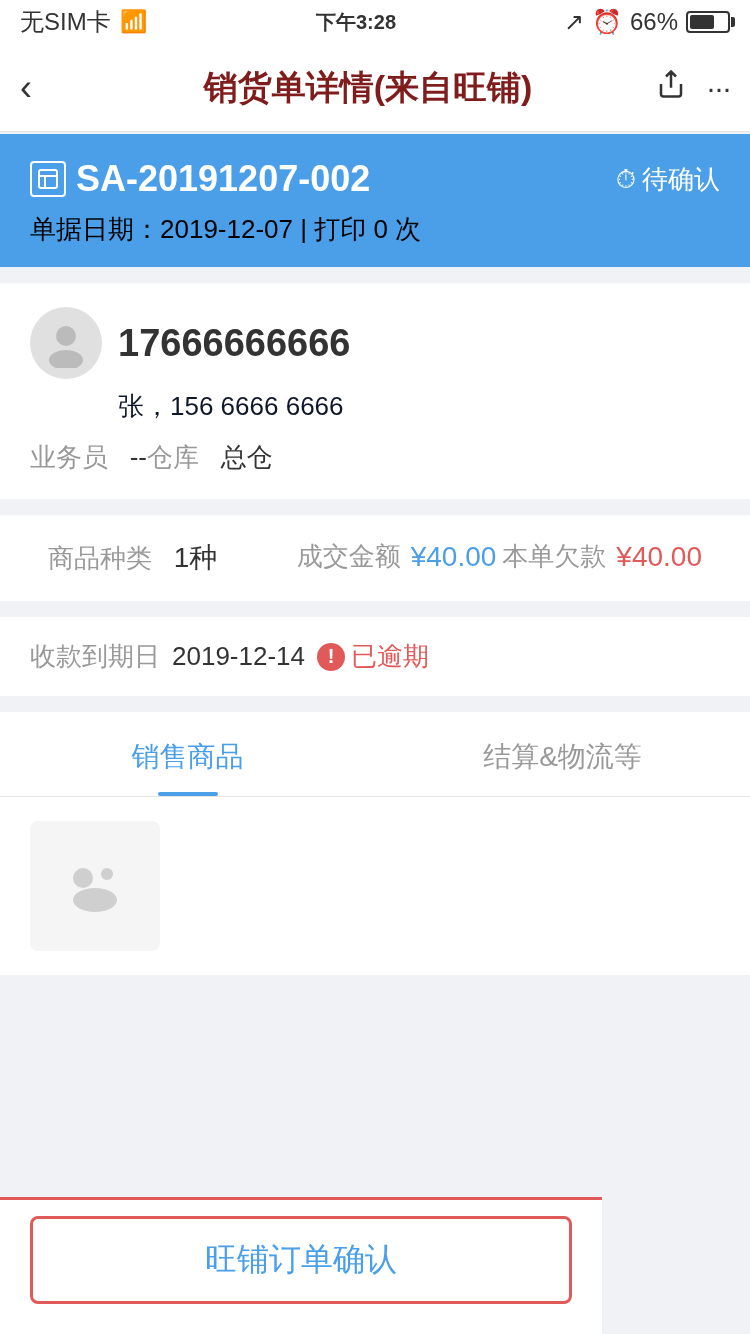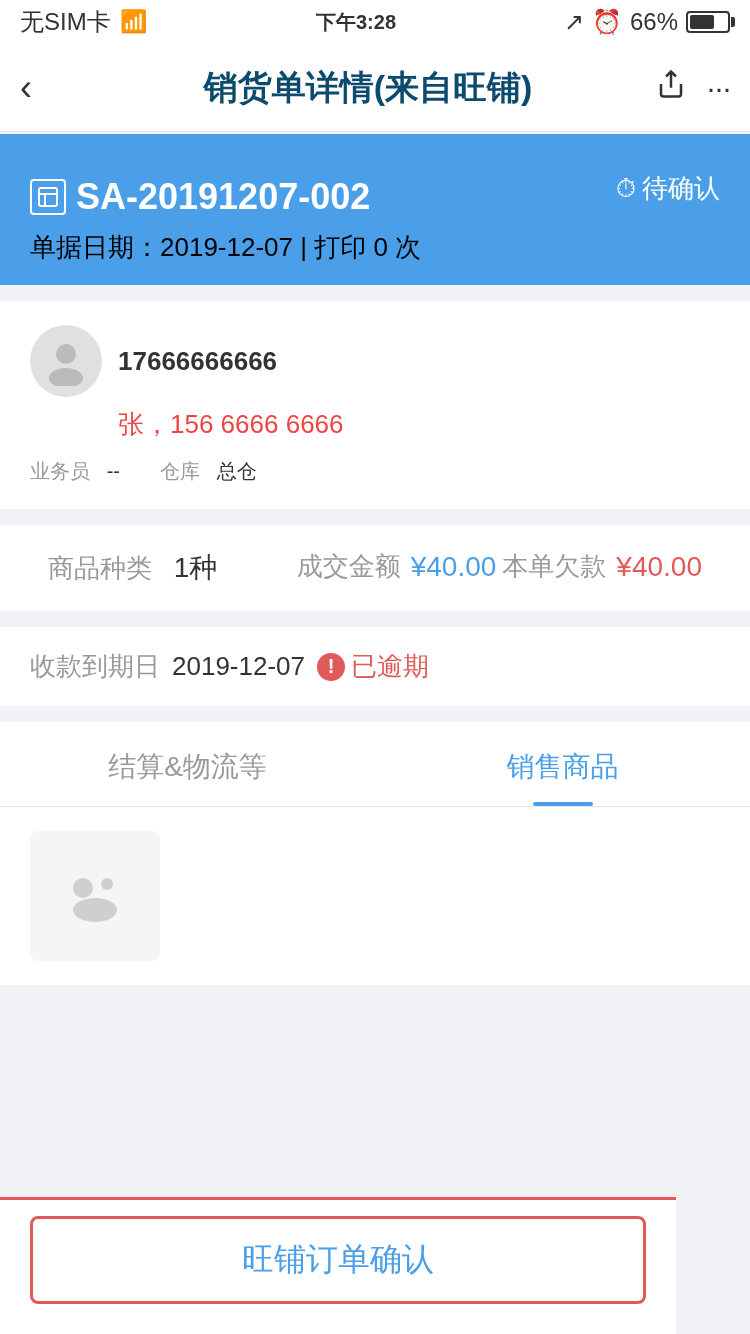--- a/index.html
+++ b/index.html
@@ -69,21 +69,21 @@
       width: 60px;
       font-size: 36px;
       color: #333;
       cursor: pointer;
     }
     .nav-title {
       flex: 1;
       text-align: center;
       font-size: 34px;
       font-weight: 600;
-      color: #0c4a6e;
+      color: #7f1d1d;
     }
     .nav-right {
       display: flex;
       align-items: center;
       gap: 20px;
     }
     .nav-share-icon { font-size: 30px; color: #333; }
     .nav-more-icon { font-size: 30px; color: #333; letter-spacing: -2px; }
 
     
@@ -98,21 +98,20 @@
       align-items: center;
       margin-bottom: 12px;
     }
     .order-id {
       font-size: 36px;
       font-weight: 700;
       color: #fff;
       display: flex;
       align-items: center;
       gap: 10px;
-      margin-top: 18px;
     }
     .order-id-icon {
       width: 36px;
       height: 36px;
       border: 2px solid #fff;
       border-radius: 4px;
       display: inline-flex;
       align-items: center;
       justify-content: center;
       font-size: 22px;
@@ -152,36 +151,35 @@
       height: 72px;
       border-radius: 50%;
       background: #e0e0e0;
       display: flex;
       align-items: center;
       justify-content: center;
       overflow: hidden;
     }
     .customer-avatar svg { width: 50px; height: 50px; }
     .customer-phone {
-      font-size: 26px;
+      font-size: 38px;
       font-weight: 600;
       color: #333;
     }
     .customer-name {
       font-size: 26px;
-      color: #ef4444;
+      color: #0f172a;
       margin-bottom: 16px;
       padding-left: 88px;
     }
     .customer-meta {
       display: flex;
       align-items: center;
-      font-size: 20px;
+      font-size: 26px;
       color: #666;
-      gap: 40px;
     }
     .meta-label { color: #999; }
     .meta-value { color: #333; }
 
     
     .summary-section {
       background: #fff;
       padding: 24px 48px;
       margin-top: 16px;
     }
@@ -313,21 +311,21 @@
     .bottom-spacer {
       height: 180px;
       background: #f0f2f5;
     }
 
     
     .bottom-bar {
       position: fixed;
       bottom: 0;
       left: 0;
-      width: 676px;
+      width: 602px;
       background: #fff;
       padding: 16px 30px 30px;
       border-top: 3px solid #e05a5a;
     }
     .confirm-button {
       width: 100%;
       height: 88px;
       background: #fff;
       border: 3px solid #e05a5a;
       border-radius: 8px;
@@ -435,31 +433,31 @@
       <div class="summary-item">
         <span class="summary-item-label">本单欠款</span>
         <span class="amount-red">¥40.00</span>
       </div>
     </div>
   </div>
 </div>
 
 <div class="due-section card">
   <span class="due-label">收款到期日</span>
-  <span class="due-date">2019-12-07</span>
+  <span class="due-date">2019-12-14</span>
   <div class="overdue-badge">
     <div class="overdue-icon">!</div>
     <span>已逾期</span>
   </div>
 </div>
 
 <div class="tabs-section">
   <div class="tabs">
+    <div class="tab active">销售商品</div>
     <div class="tab">结算&amp;物流等</div>
-    <div class="tab active">销售商品</div>
   </div>
   <div class="product-section">
     <div class="product-item">
       <div class="product-image">
         <svg viewBox="0 0 80 80" fill="none">
           <circle cx="28" cy="32" r="10" fill="#aaa"></circle>
           <circle cx="52" cy="28" r="6" fill="#aaa"></circle>
           <ellipse cx="40" cy="54" rx="22" ry="12" fill="#aaa"></ellipse>
         </svg>
       </div>

